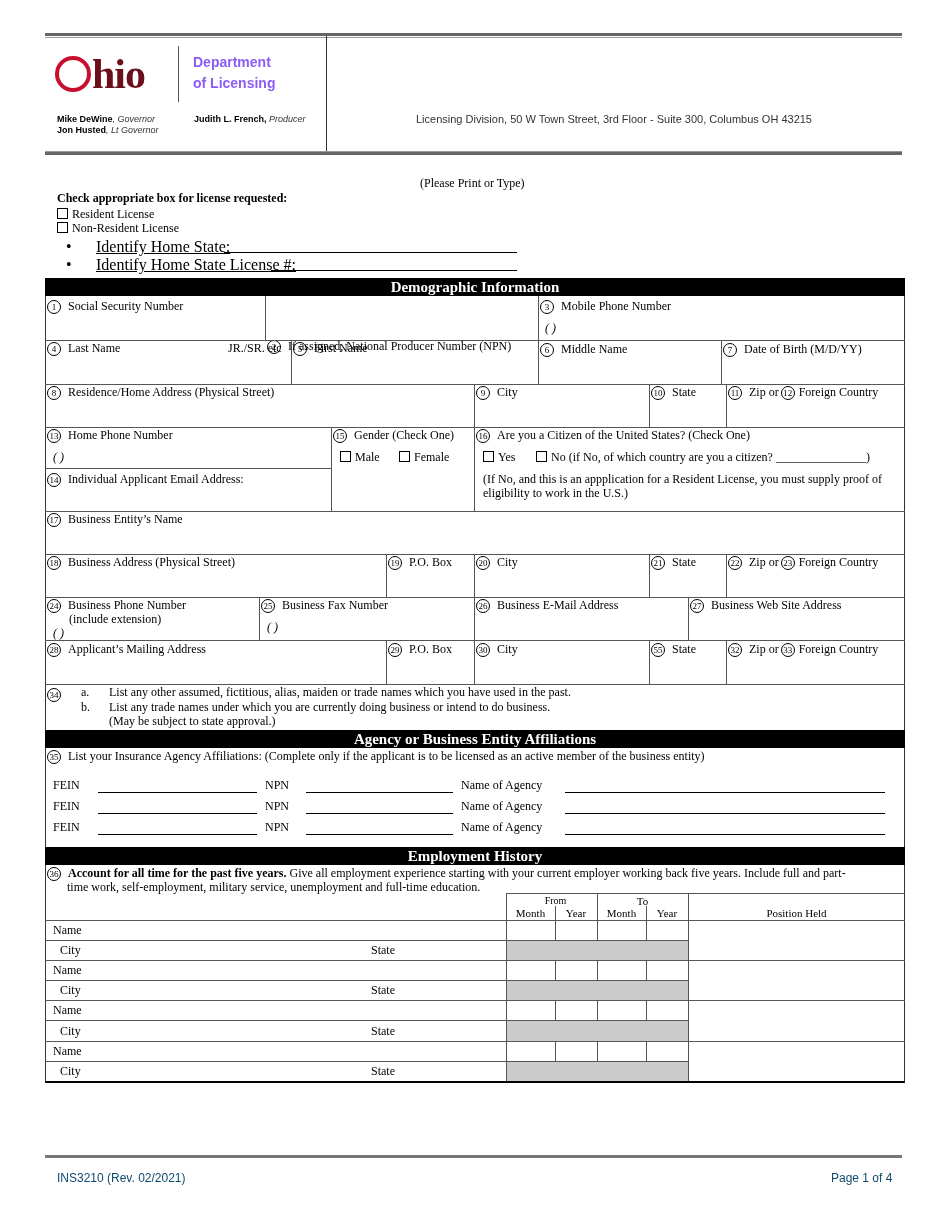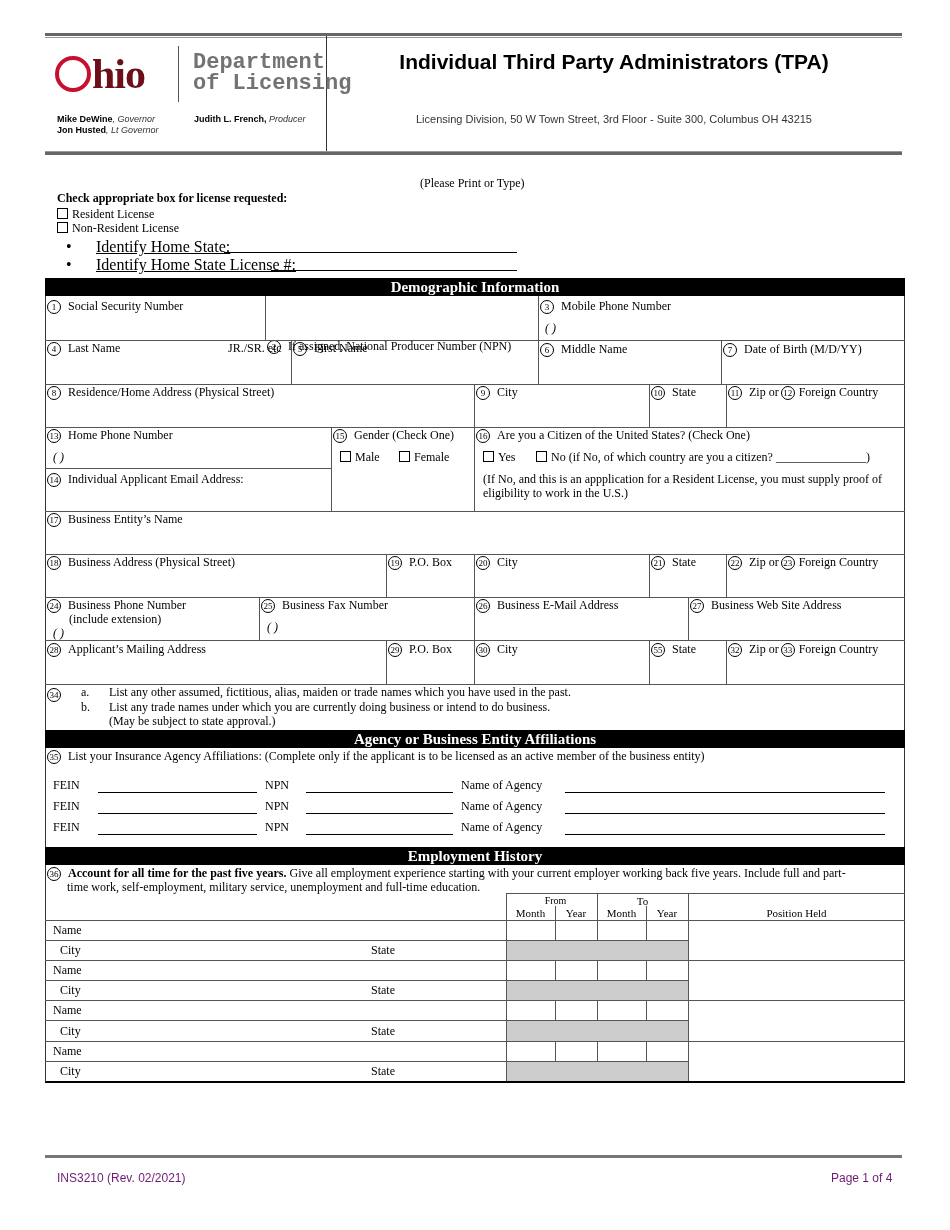--- a/index.html
+++ b/index.html
@@ -9,21 +9,21 @@
   
   .hdr-topline { position: absolute; left: 45px; top: 33px; width: 857px; height: 3px; background: #666; }
   .hdr-topline2 { position: absolute; left: 45px; top: 37px; width: 857px; height: 1px; background: #999; }
   .hdr-botline { position: absolute; left: 45px; top: 152px; width: 857px; height: 3px; background: #666; }
   .hdr-botline2 { position: absolute; left: 45px; top: 151px; width: 857px; height: 1px; background: #999; }
   .hdr-vdiv { position: absolute; left: 326px; top: 36px; width: 1px; height: 117px; background: #333; }
 
   .logo-ohio { position: absolute; left: 55px; top: 50px; font-family: "Liberation Serif", serif; font-weight: bold; font-size: 42px; color: #6b0f1a; letter-spacing: -1px; line-height: 48px; }
   .logo-o { display: inline-block; width: 36px; height: 36px; border: 4px solid #c8102e; border-radius: 50%; vertical-align: -4px; margin-right: 1px; }
   .logo-vbar { position: absolute; left: 178px; top: 46px; width: 1px; height: 56px; background: #555; }
-  .logo-dept { position: absolute; left: 193px; top: 52px; font-family: Liberation Mono, monospace; font-weight: bold; font-size: 22px; color: #737373; line-height: 21px; }
+  .logo-dept { position: absolute; left: 193px; top: 52px; font-family: Liberation Sans, sans-serif; font-weight: bold; font-size: 14px; color: #8b5cf6; line-height: 21px; }
   .gov-line { position: absolute; font-family: "Liberation Sans", sans-serif; font-size: 9px; color: #000; line-height: 11px; }
   .gov-line b { font-weight: bold; }
   .gov-line i { font-style: italic; color: #333; }
 
   .title { position: absolute; left: 336px; top: 48px; width: 556px; text-align: center; font-family: "Liberation Sans", sans-serif; font-weight: bold; font-size: 21px; line-height: 27px; }
   .subaddr { position: absolute; left: 336px; top: 113px; width: 556px; text-align: center; font-family: "Liberation Sans", sans-serif; font-size: 11px; color: #333; line-height: 13px; }
 
   
   .print-note { position: absolute; left: 420px; top: 176px; font-size: 12px; }
   .check-title { position: absolute; left: 57px; top: 191px; font-size: 12px; font-weight: bold; }
@@ -38,21 +38,21 @@
   .banner { position: absolute; left: 45px; width: 860px; height: 18px; background: #000; color: #fff; text-align: center; font-weight: bold; font-size: 15px; line-height: 18px; }
   .hl { position: absolute; height: 1px; background: #555; }
   .vl { position: absolute; width: 1px; background: #555; }
   .lbl { position: absolute; font-size: 12px; line-height: 14px; white-space: nowrap; }
   .num { display: inline-block; min-width: 14px; height: 14px; border: 1px solid #000; border-radius: 50%; font-size: 9px; line-height: 12px; text-align: center; margin-right: 7px; vertical-align: 0px; padding: 0 1px; }
   .num.inl { margin-left: 2px; margin-right: 4px; }
   .paren { position: absolute; font-size: 12px; font-style: italic; }
   .gray-cell { position: absolute; background: #cccccc; }
   .ctr { text-align: center; }
   .footer-line { position: absolute; left: 45px; top: 1155px; width: 857px; height: 3px; background: #777; }
-  .footer-txt { position: absolute; top: 1171px; font-family: "Liberation Sans", sans-serif; font-size: 12px; color: #701a75; }
+  .footer-txt { position: absolute; top: 1171px; font-family: "Liberation Sans", sans-serif; font-size: 12px; color: #0c4a6e; }
 </style>
 </head>
 <body>
 
 <div class="hdr-topline"></div>
 <div class="hdr-topline2"></div>
 <div class="hdr-vdiv"></div>
 <div class="hdr-botline2"></div>
 <div class="hdr-botline"></div>
 
@@ -60,21 +60,20 @@
 <div class="logo-vbar"></div>
 <div class="logo-dept">
   <div>Department</div>
   <div>of Licensing</div>
 </div>
 <div class="gov-line" style="left:57px; top:114px;"><b>Mike DeWine</b><i>, Governor</i></div>
 <div class="gov-line" style="left:57px; top:125px;"><b>Jon Husted</b><i>, Lt Governor</i></div>
 <div class="gov-line" style="left:194px; top:114px;"><b>Judith L. French,</b><i> Producer</i></div>
 
 <div class="title">
-  <div>Individual Third Party Administrators (TPA)</div>
 </div>
 <div class="subaddr">
   <div>Licensing Division, 50 W Town Street, 3rd Floor - Suite 300, Columbus OH 43215</div>
 </div>
 
 <div class="print-note">(Please Print or Type)</div>
 <div class="check-title">Check appropriate box for license requested:</div>
 <div class="opt-line" style="top:207px;"><span class="cb"></span><span>Resident License</span></div>
 <div class="opt-line" style="top:221px;"><span class="cb"></span><span>Non-Resident License</span></div>
 <div class="bullet-line" style="top:238px;"><span class="dot">•</span><span>Identify Home State:</span></div>

